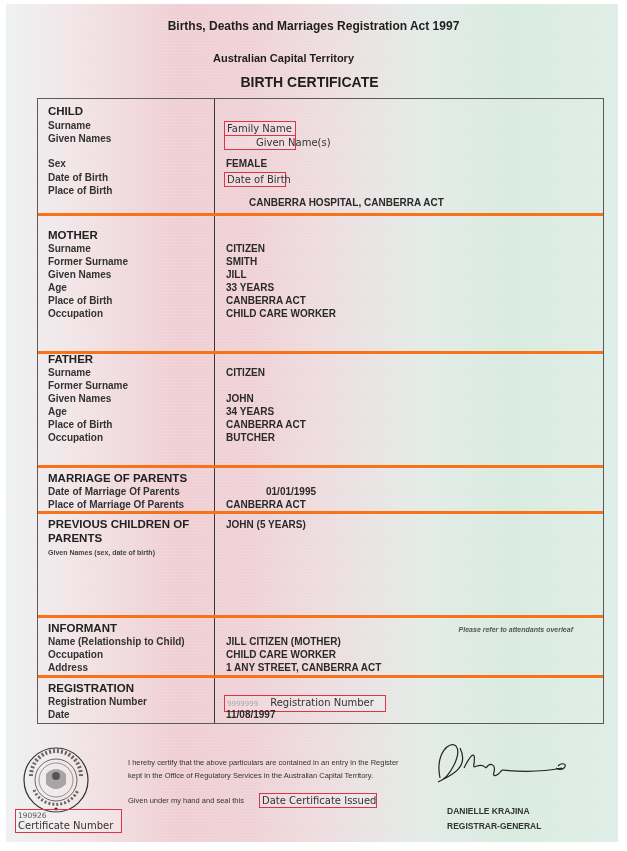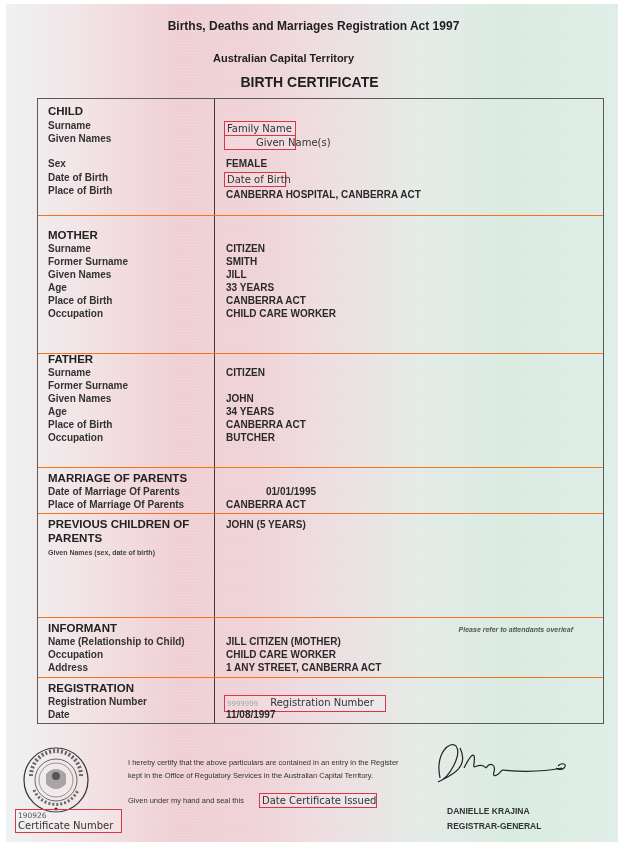--- a/index.html
+++ b/index.html
@@ -29,21 +29,21 @@
     .title { top: 74px; font-size: 14px; left: -4px; }
 
     .cert-table {
       position: absolute; left: 37px; top: 98px; width: 567px; height: 626px;
       border: 1px solid #5a5a5a;
     }
     .col-divider {
       position: absolute; left: 176px; top: 0; bottom: 0; width: 1px; background: #3a3a3a;
     }
     .section {
-      position: absolute; left: 0; right: 0; border-bottom: 1px solid #f97316;
+      position: absolute; left: 0; right: 0; border-bottom: 3px solid #f97316;
     }
     .section.last { border-bottom: none; }
     .sec-title {
       position: absolute; left: 10px; font-size: 11.5px; font-weight: bold; color: #222;
     }
     .row-label {
       position: absolute; left: 10px; font-size: 10px; font-weight: bold; color: #333;
       white-space: nowrap;
     }
     .row-value {
@@ -94,21 +94,21 @@
     <div class="row-label" style="top:21px;">Surname</div>
     <div class="row-label" style="top:34px;">Given Names</div>
     <div class="row-label" style="top:59px;">Sex</div>
     <div class="row-label" style="top:73px;">Date of Birth</div>
     <div class="row-label" style="top:86px;">Place of Birth</div>
 
     <div class="redacted-box" style="left:186px;top:22px;width:72px;">Family Name</div>
     <div class="redacted-box" style="left:186px;top:36px;width:72px;padding-left:31px;">Given Name(s)</div>
     <div class="row-value" style="top:59px;">FEMALE</div>
     <div class="redacted-box" style="left:186px;top:73px;width:62px;">Date of Birth</div>
-    <div class="row-value" style="top:90px;">CANBERRA HOSPITAL, CANBERRA ACT</div>
+    <div class="row-value" style="top:98px;margin-left:23px;">CANBERRA HOSPITAL, CANBERRA ACT</div>
   </div>
 
   <div class="section" style="top:123px;height:132px;">
     <div class="sec-title" style="top:7px;">MOTHER</div>
     <div class="row-label" style="top:21px;">Surname</div>
     <div class="row-label" style="top:34px;">Former Surname</div>
     <div class="row-label" style="top:47px;">Given Names</div>
     <div class="row-label" style="top:60px;">Age</div>
     <div class="row-label" style="top:73px;">Place of Birth</div>
     <div class="row-label" style="top:86px;">Occupation</div>

